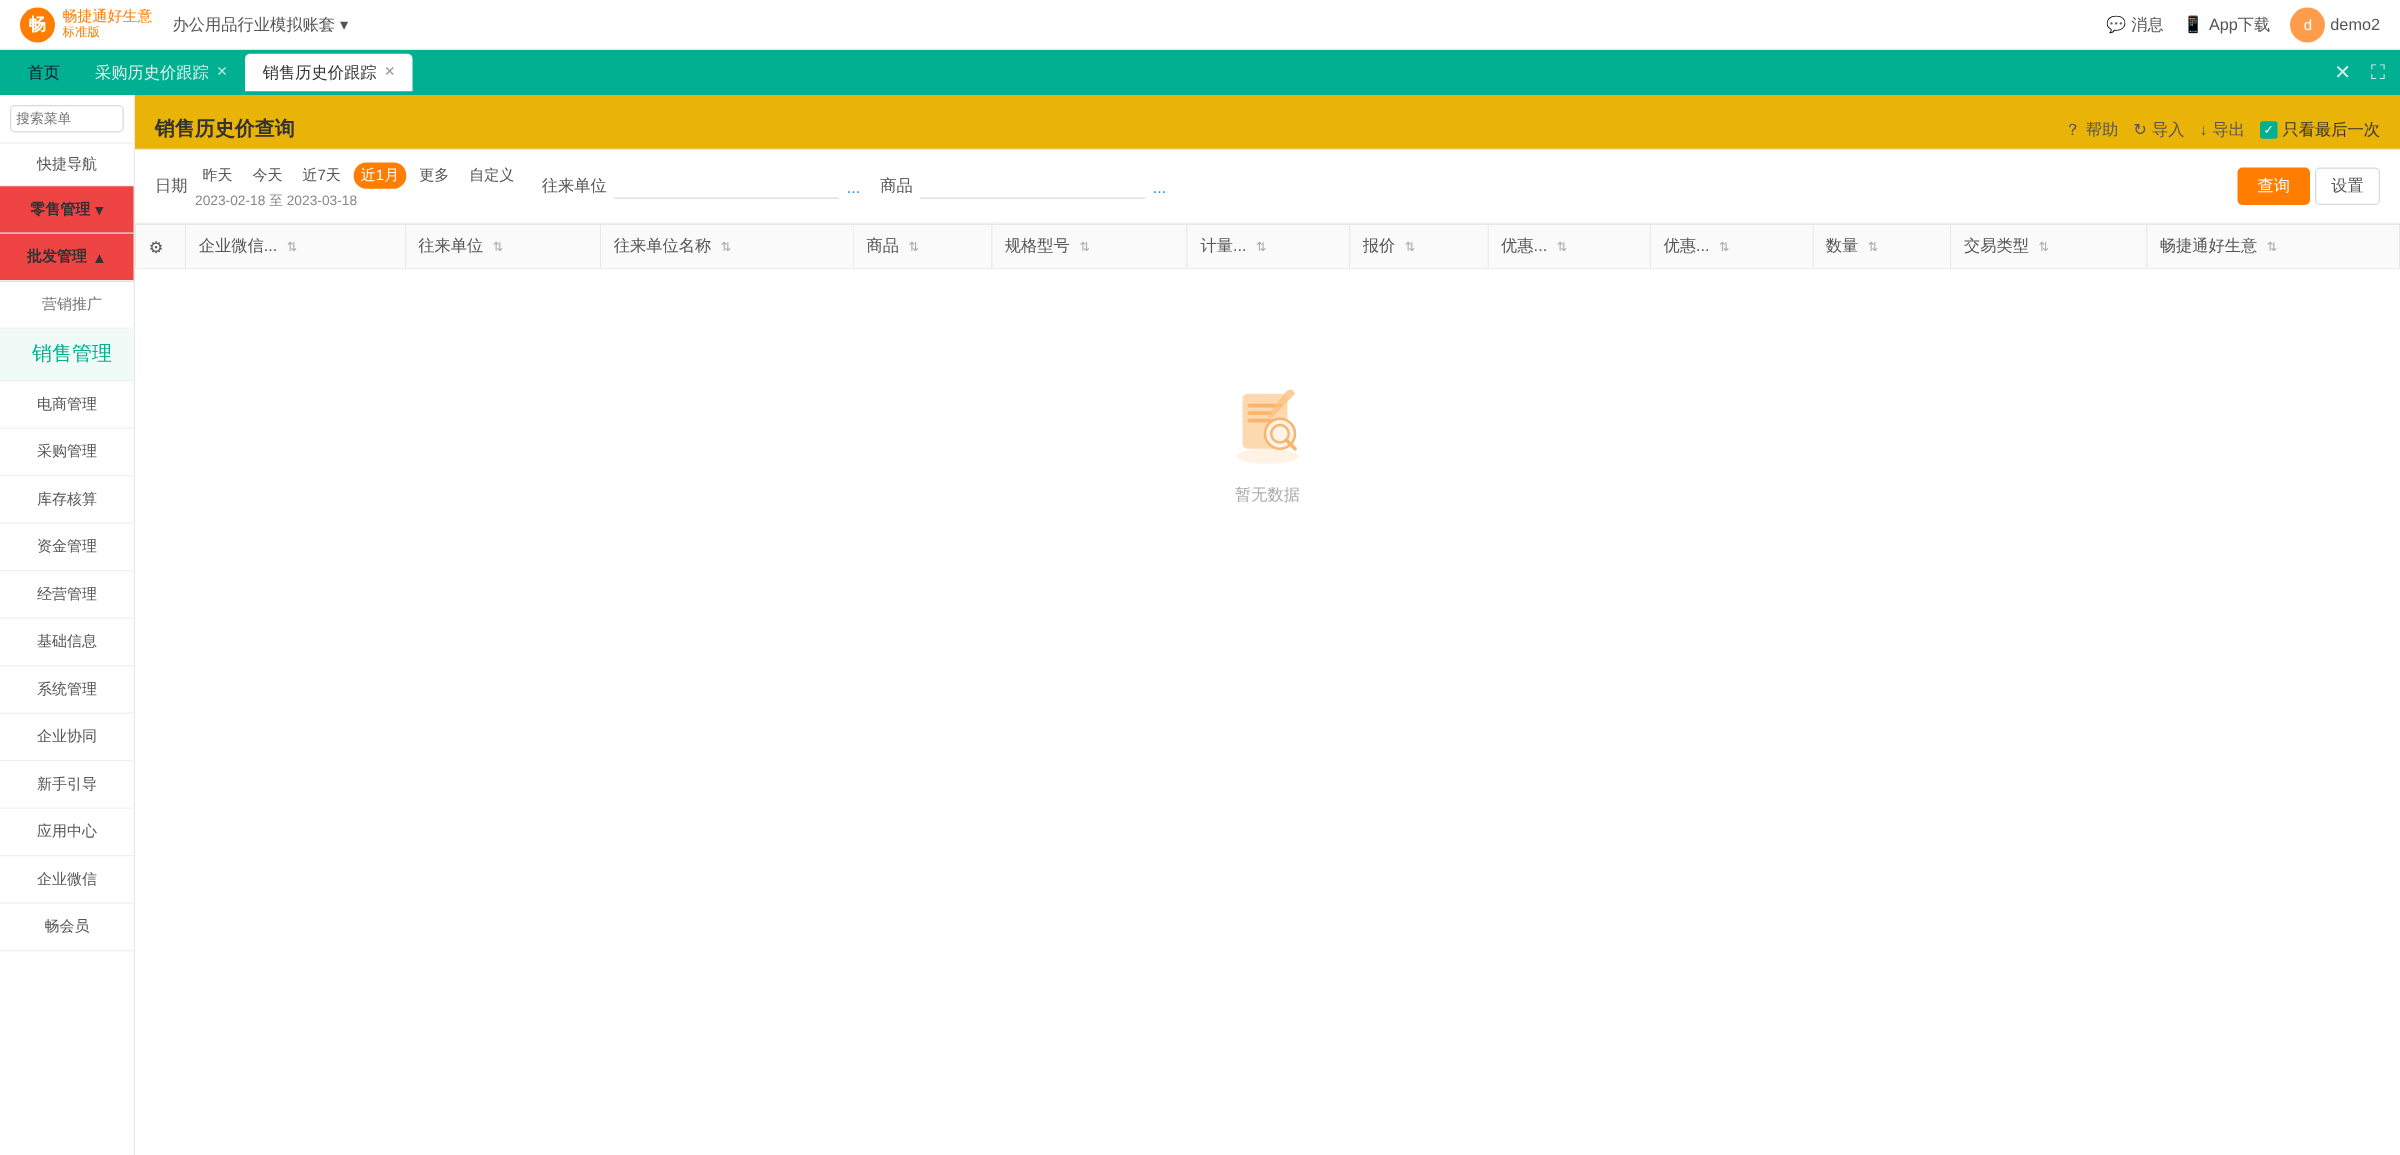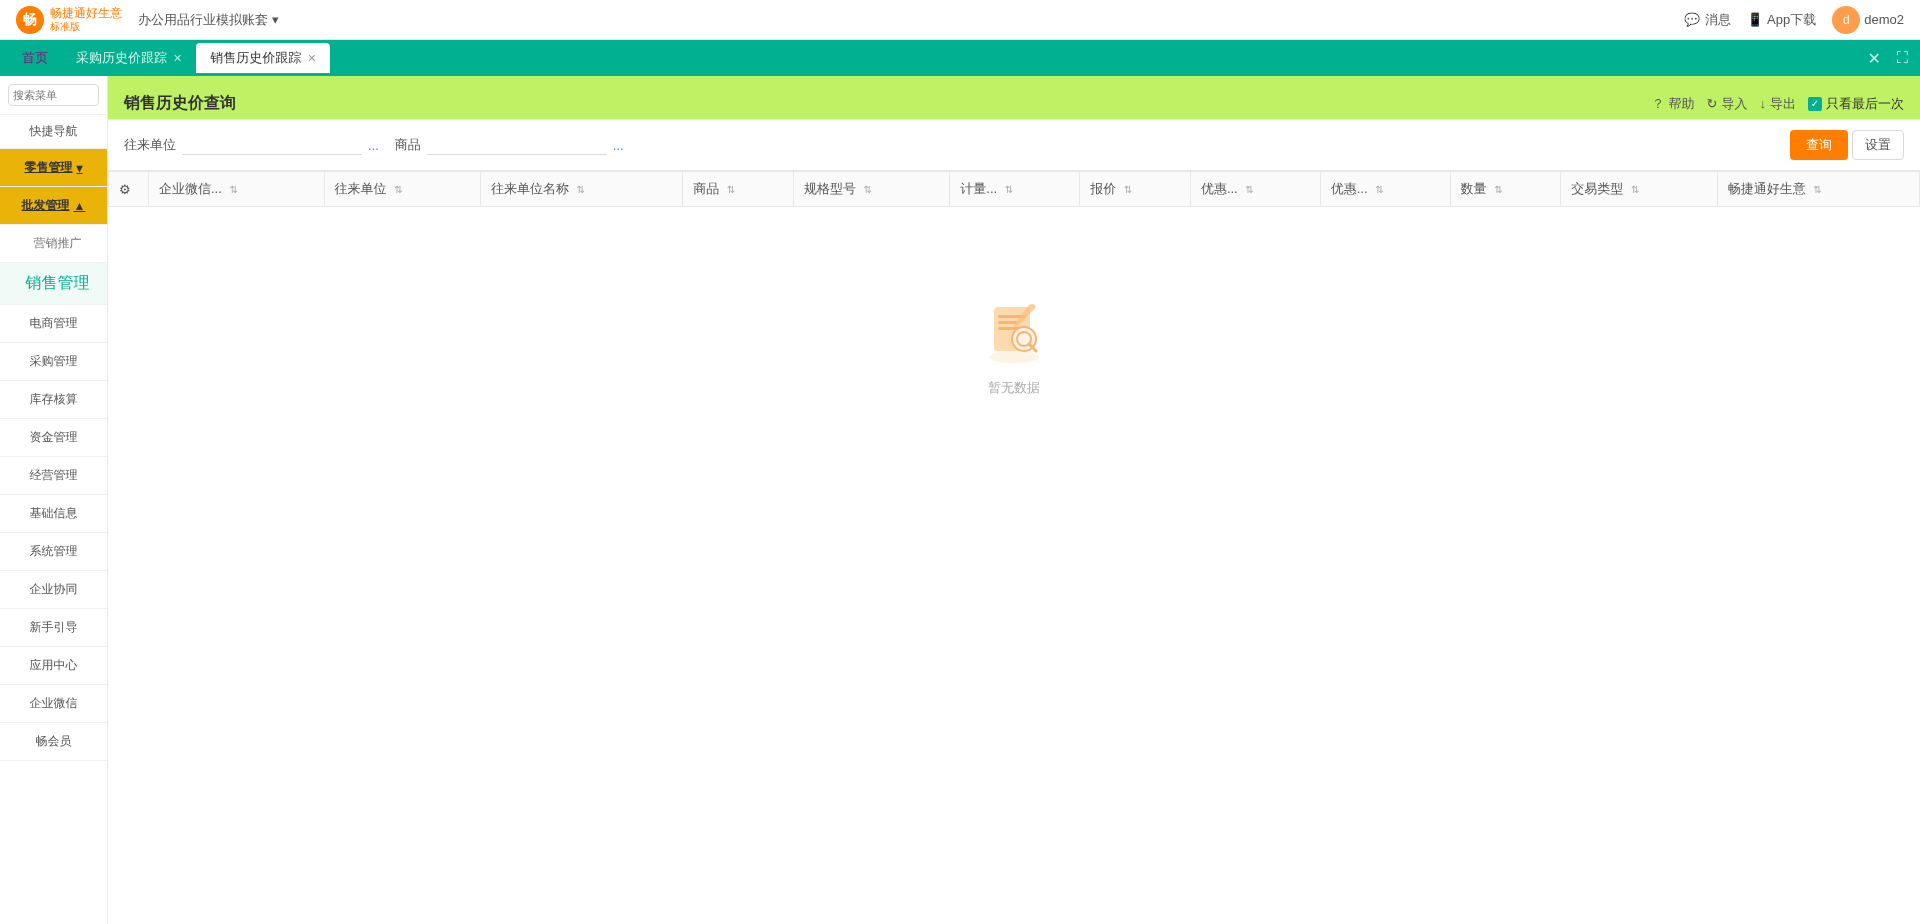--- a/index.html
+++ b/index.html
@@ -92,21 +92,21 @@
       cursor: pointer;
       font-size: 13px;
       color: rgba(255,255,255,0.85);
       height: 30px;
     }
     .tab-item.active {
       background: #fff;
       color: #333;
     }
     .tab-item.home {
-      color: #701a75;
+      color: #0f172a;
     }
     .tab-close {
       font-size: 11px;
       color: rgba(255,255,255,0.7);
       cursor: pointer;
       line-height: 1;
     }
     .tab-item.active .tab-close { color: #999; }
     .tab-bar-right {
       margin-left: auto;
@@ -149,24 +149,23 @@
       border-bottom: 1px solid #f0f0f0;
       text-align: center;
     }
     .sidebar-item.active { color: #00b090; background: #f0fbf8; }
     .sidebar-item.section-header {
       display: flex;
       flex-direction: row;
       align-items: center;
       justify-content: center;
       gap: 4px;
-      background: #eab308;
+      background: #ef4444;
       font-weight: bold;
       color: #333;
-      text-decoration: underline;
     }
     .sidebar-search {
       padding: 8px;
       border-bottom: 1px solid #f0f0f0;
     }
     .sidebar-search input {
       width: 100%;
       padding: 4px;
       border: 1px solid #d9d9d9;
       border-radius: 4px;
@@ -187,21 +186,21 @@
     
     .content-area {
       flex: 1;
       display: flex;
       flex-direction: column;
       overflow: hidden;
     }
 
     
     .page-header {
-      background: #bef264;
+      background: #eab308;
       padding: 12px 16px 0;
       border-bottom: 1px solid #e8e8e8;
       display: flex;
       align-items: center;
       justify-content: space-between;
       flex-shrink: 0;
       height: 44px;
     }
     .page-title {
       font-size: 16px;
@@ -508,20 +507,34 @@
           <span>导出</span>
         </div>
         <label class="checkbox-label">
           <div class="custom-checkbox">✓</div>
           <span>只看最后一次</span>
         </label>
       </div>
     </div>
 
     <div class="filter-bar">
+      <div class="filter-group">
+        <span class="filter-label">日期</span>
+        <div class="date-filter-row">
+          <div class="date-options">
+            <span class="date-option">昨天</span>
+            <span class="date-option">今天</span>
+            <span class="date-option">近7天</span>
+            <span class="date-option active">近1月</span>
+            <span class="date-option">更多</span>
+            <span class="date-option">自定义</span>
+          </div>
+          <div class="date-range-text">2023-02-18 至 2023-03-18</div>
+        </div>
+      </div>
 
       <div class="filter-group">
         <span class="filter-label">往来单位</span>
         <input class="filter-input" type="text" style="">
         <span class="filter-dots">...</span>
       </div>
 
       <div class="filter-group">
         <span class="filter-label">商品</span>
         <input class="filter-input" type="text" style="">

